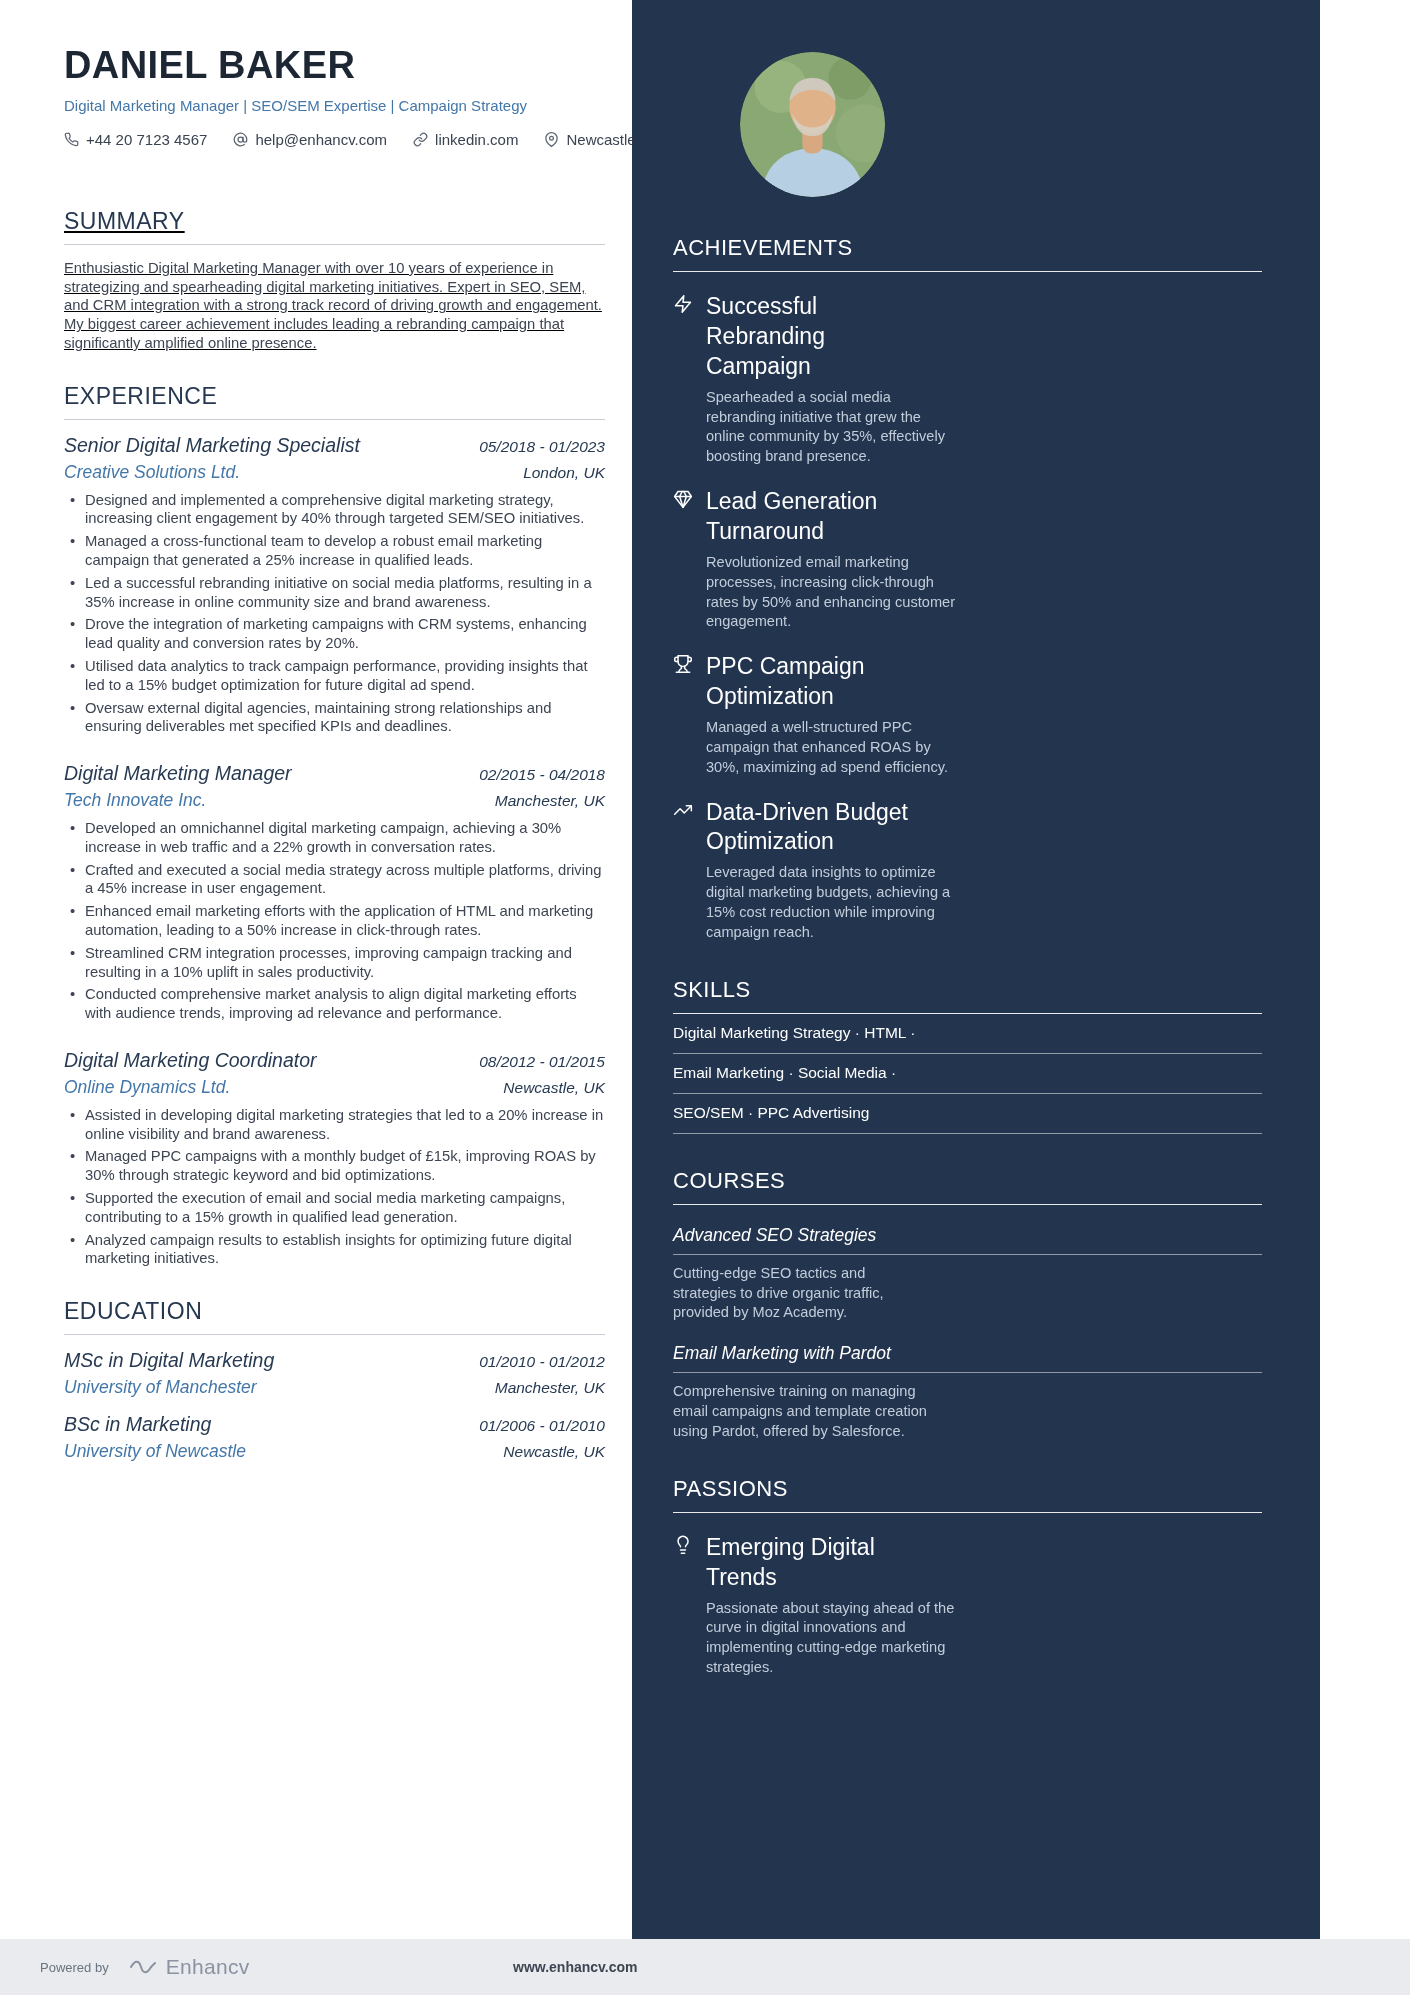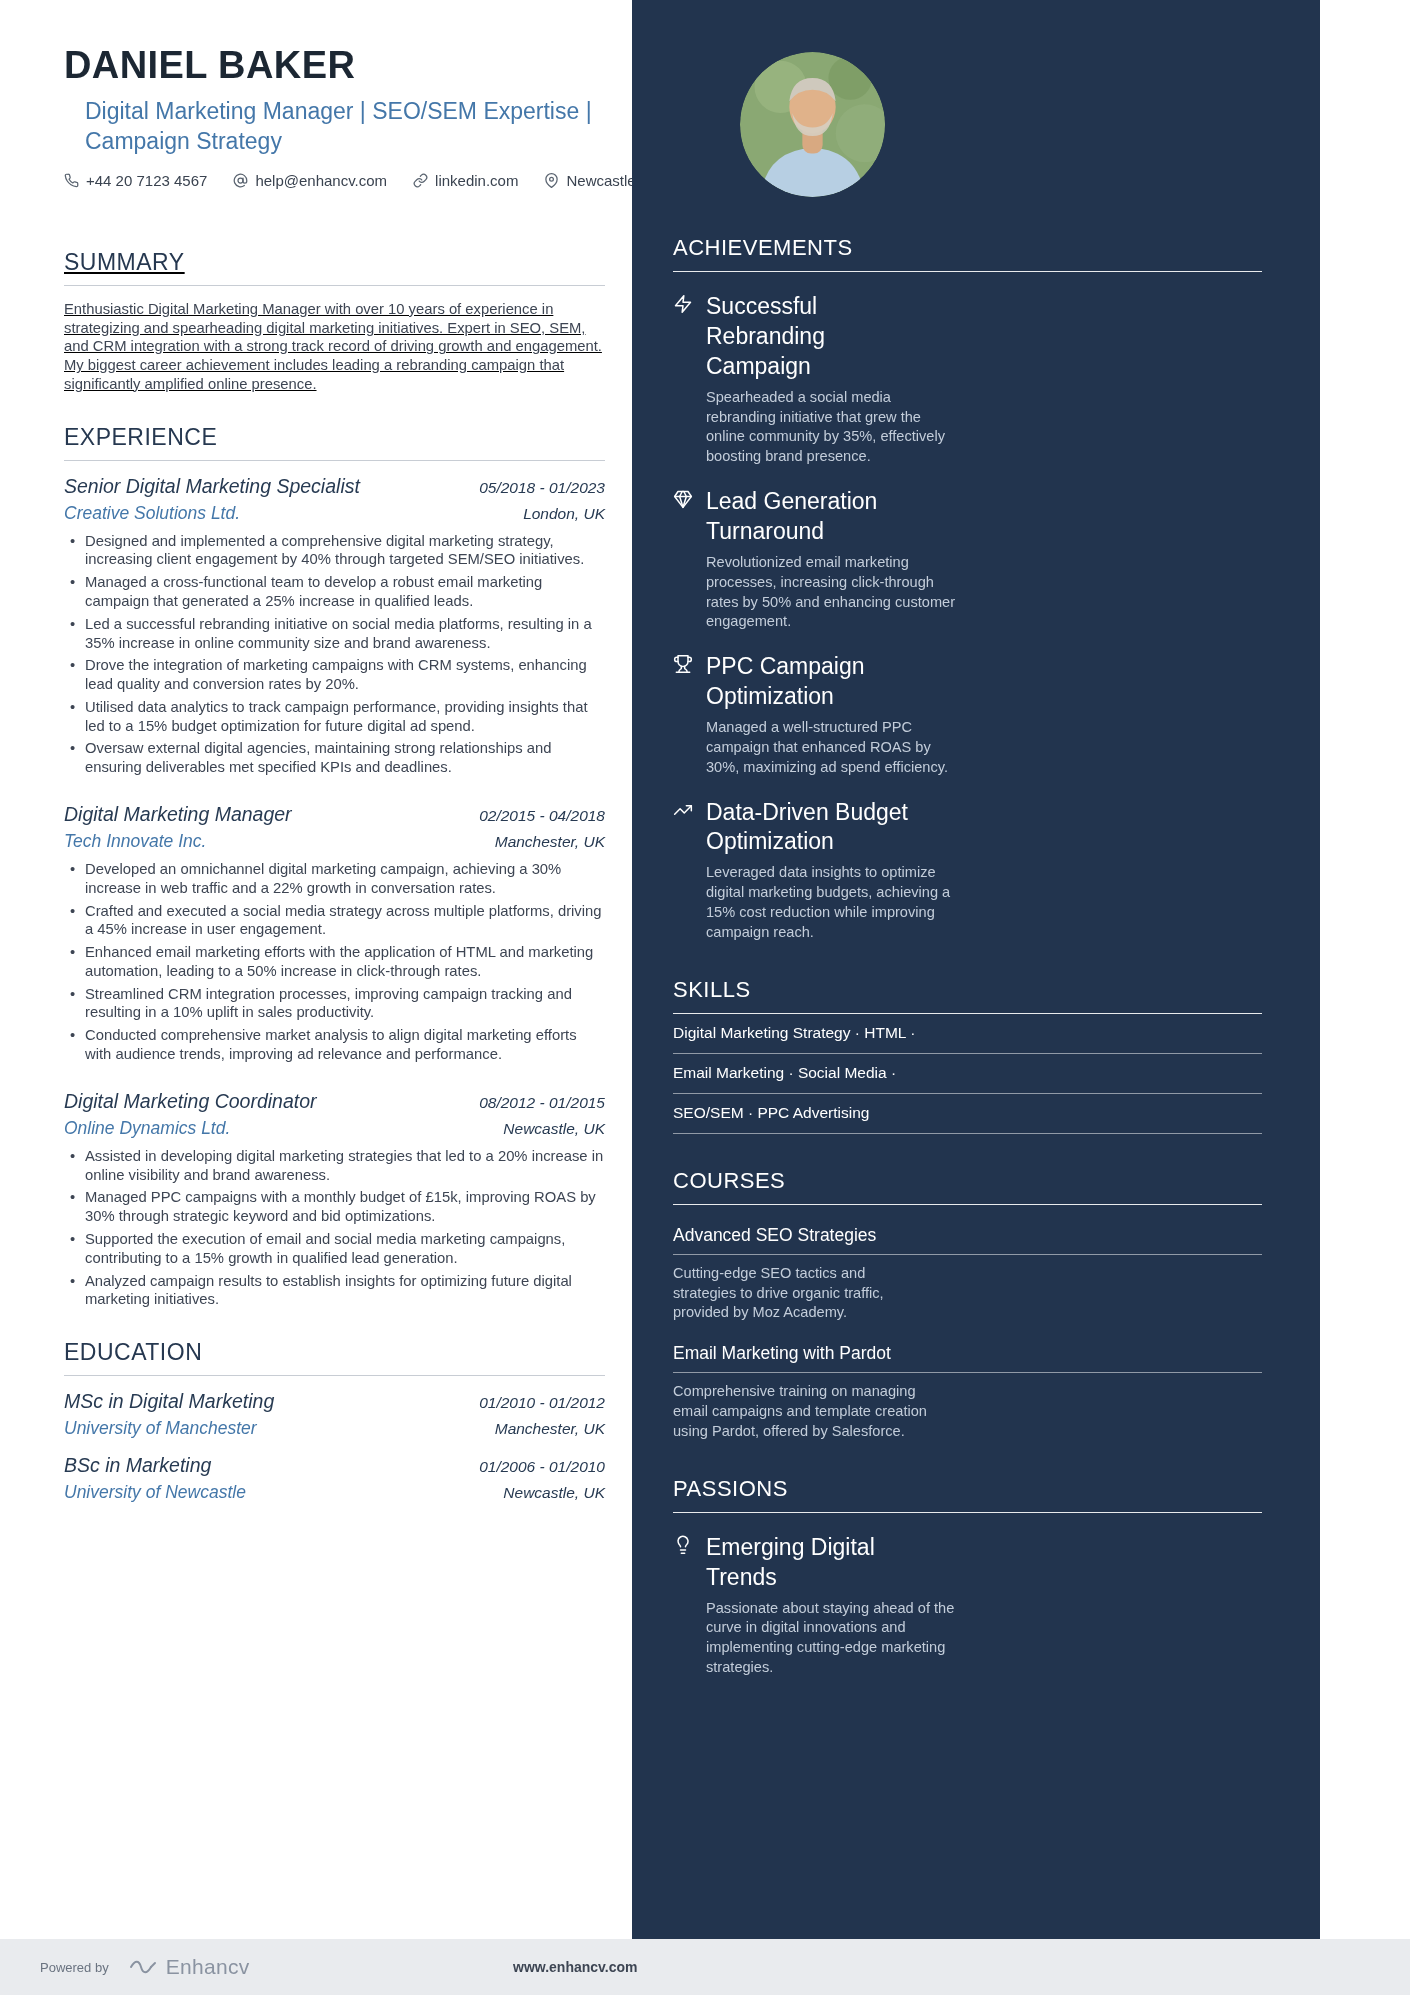--- a/index.html
+++ b/index.html
@@ -11,21 +11,21 @@
     --footer-bg:#e9ebee;
   }
   *{margin:0;padding:0;box-sizing:border-box;}
   body{font-family:"Liberation Sans",sans-serif;background:#fff;width:1410px;}
   .page{width:1410px;height:1995px;display:flex;flex-direction:column;background:#fff;overflow:hidden;}
   .content{flex:1;display:flex;min-height:0;}
 
   
   .main{width:632px;padding:44px 27px 0 64px;}
   .name{font-size:38px;font-weight:700;color:#1c2733;letter-spacing:.4px;}
-  .headline{font-size:23px;color:var(--accent);margin-top:9px;line-height:1.32;max-width:560px;margin-left:21px;}
+  .headline{font-size:15px;color:var(--accent);margin-top:9px;line-height:1.32;max-width:560px;}
   .contact-row{margin-top:15px;display:flex;align-items:center;gap:26px;font-size:15px;color:#3a4350;}
   .contact-item{display:inline-flex;align-items:center;gap:7px;white-space:nowrap;}
   .cicon{display:inline-flex;width:15px;height:15px;color:#5a6470;}
   .cicon svg{width:15px;height:15px;}
 
   .sec{margin-top:30px;}
   .sec.first{margin-top:60px;text-decoration:underline;}
   .sec-h{font-size:23px;font-weight:500;color:var(--heading);letter-spacing:.5px;
          border-bottom:1px solid #c8cdd4;padding-bottom:9px;margin-bottom:14px;}
   .summary-text{font-size:14.8px;line-height:1.27;color:var(--body-text);}
@@ -49,21 +49,21 @@
   .side-sec{margin-top:0;margin-bottom:34px;}
   .side-h{font-size:22px;font-weight:400;letter-spacing:.5px;color:#fff;
           padding-bottom:10px;border-bottom:1px solid rgba(255,255,255,.9);}
   .side-item{display:flex;gap:13px;margin-top:20px;}
   .side-icon{flex:0 0 20px;width:20px;padding-top:2px;color:#fff;}
   .side-icon svg{width:20px;height:20px;}
   .side-item-title{font-size:23px;line-height:1.3;color:#fff;max-width:217px;}
   .side-item-text{font-size:14.6px;line-height:1.36;color:var(--side-text);margin-top:6px;max-width:252px;}
   .skill-row{font-size:15.5px;color:#fff;padding:10px 0 11px;border-bottom:1px solid rgba(255,255,255,.5);}
   .course{margin-top:20px;}
-  .course-title{font-size:17.5px;color:#fff;padding-bottom:8px;border-bottom:1px solid rgba(255,255,255,.5);}
+  .course-title{font-size:17.5px;color:#fff;padding-bottom:8px;border-bottom:1px solid rgba(255,255,255,.5);font-style:italic;}
   .course .side-item-text{margin-top:9px;max-width:255px;}
 
   
   .footer{height:56px;background:var(--footer-bg);display:flex;align-items:center;
           padding:0 40px;position:relative;flex:0 0 56px;}
   .powered{font-size:13px;color:#6a7380;margin-right:20px;}
   .logo{display:inline-flex;color:#8a93a1;}
   .logo svg{width:28px;height:18px;}
   .brand{font-size:21px;color:#8a93a1;margin-left:9px;letter-spacing:.3px;}
   .site{position:absolute;left:513px;font-size:14px;color:var(--body-text);font-weight:bold;}

